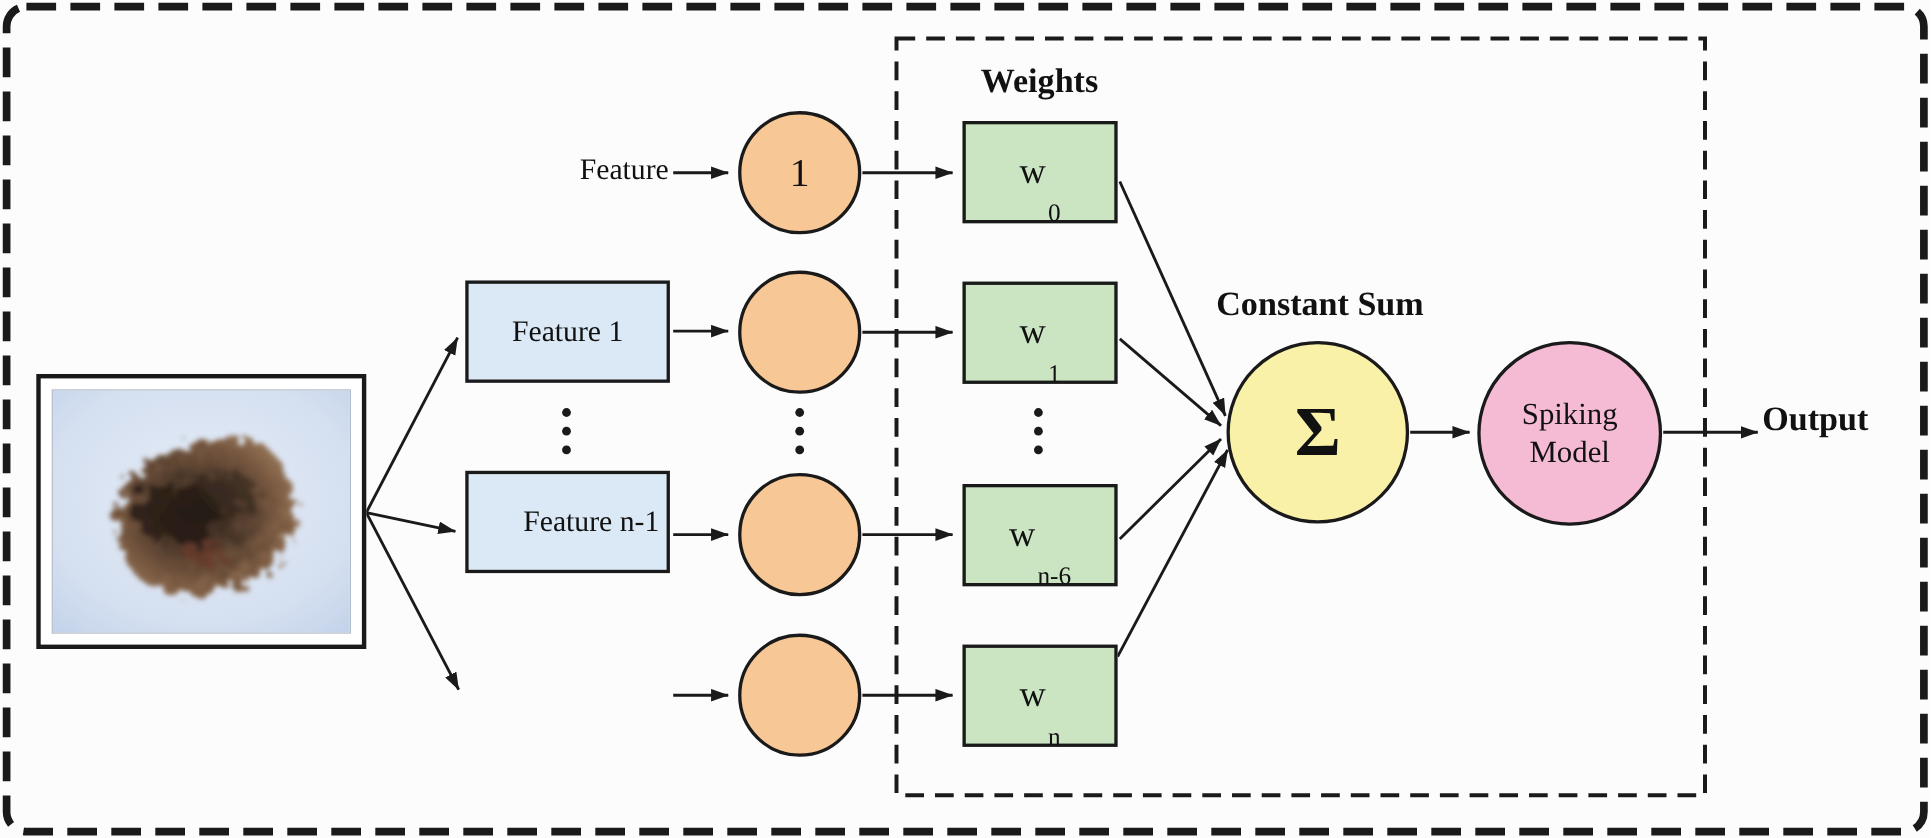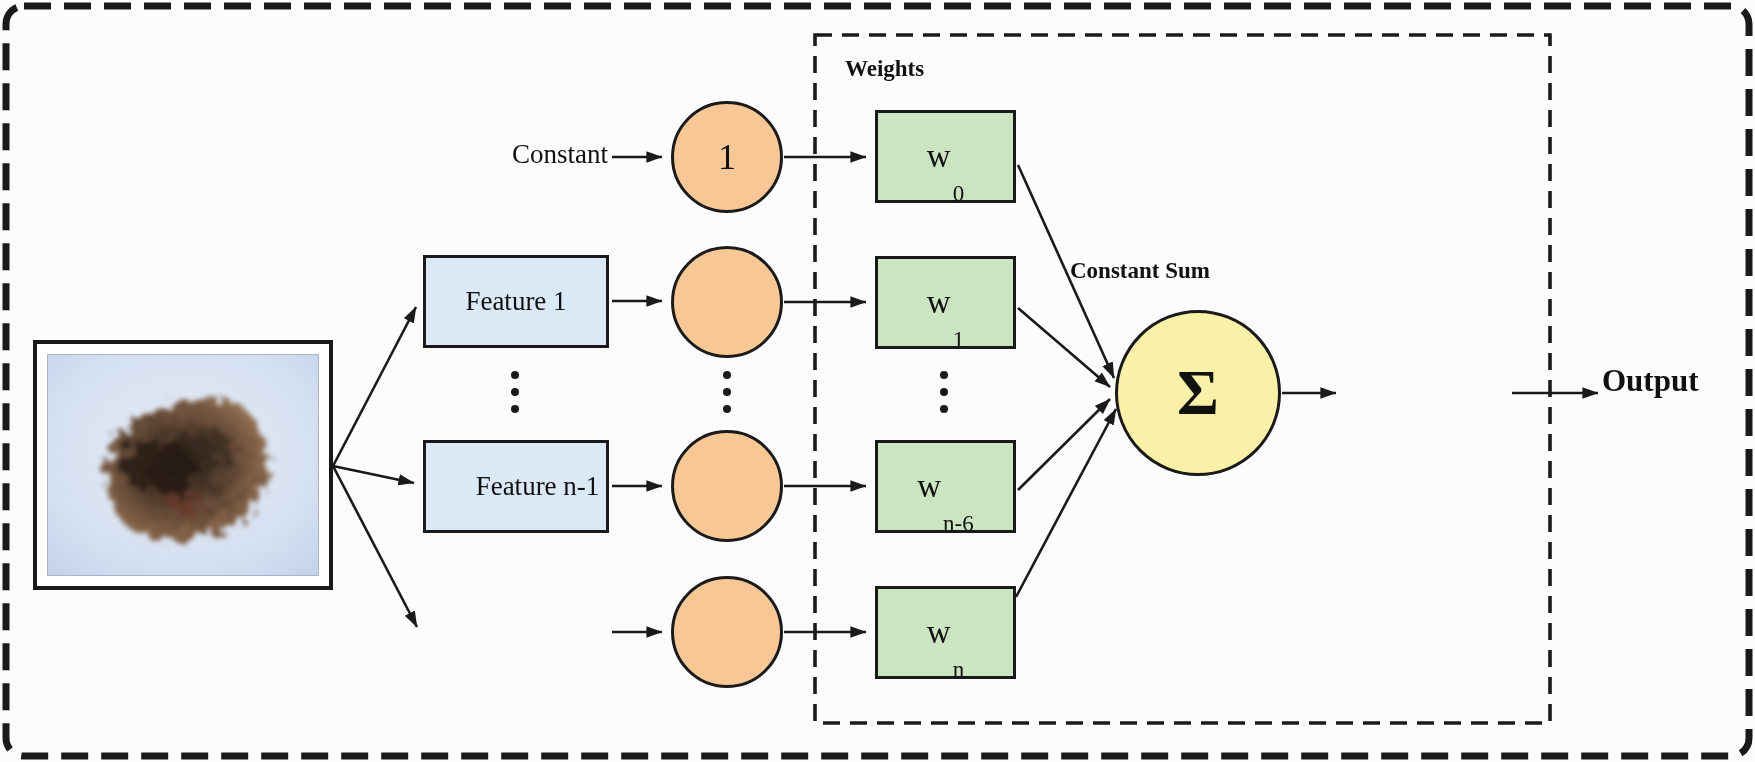--- a/index.html
+++ b/index.html
@@ -16,21 +16,21 @@
   .rectbox{border:3px solid var(--line);font-size:27px;}
   .feature{background:var(--feature-fill);left:423px;width:186px;height:93px;}
   .weightbox{background:var(--weight-fill);left:875px;width:141px;height:93px;font-size:33px;}
   .wsub{font-size:23px;align-self:flex-end;transform:translateY(7px);margin-left:2px;}
   .circle{border:3px solid var(--line);border-radius:50%;background:var(--node-fill);
           left:671px;width:112px;height:112px;font-size:36px;}
   .sumcircle{background:var(--sum-fill);left:1115px;top:310px;width:166px;height:166px;
              border:3px solid var(--line);border-radius:50%;font-size:64px;font-weight:bold;}
   .spikingcircle{background:var(--spiking-fill);left:1343px;top:310px;width:168px;height:168px;
              border:3px solid var(--line);border-radius:50%;font-size:28px;line-height:1.25;}
-  .title{position:absolute;font-weight:bold;font-size:23px;}
+  .title{position:absolute;font-weight:bold;font-size:31px;text-align:center;}
   .plain-label{position:absolute;font-size:27px;}
   .out-label{position:absolute;font-weight:bold;font-size:31px;}
 
   .dots{position:absolute;display:flex;flex-direction:column;align-items:center;gap:9px;width:20px;}
   .dots i{display:block;width:8px;height:8px;border-radius:50%;background:var(--line);}
 
   .photo-frame{position:absolute;left:33px;top:340px;width:300px;height:250px;background:#ffffff;
                border:4px solid var(--line);padding:11px;}
   .photo-frame svg{display:block;width:100%;height:100%;outline:1px solid #aab4c4;}
 </style>
@@ -100,36 +100,36 @@
       <rect width="270" height="220" fill="url(#pbg)"></rect>
       <g filter="url(#fuzz)">
         <path d="M58,118 C52,88 92,56 138,46 C184,36 206,54 216,84 C230,114 216,150 186,168 C150,190 104,192 80,172 C60,156 62,138 58,118 Z" fill="url(#blobg)"></path>
         <ellipse cx="112" cy="112" rx="40" ry="27" fill="#241a14" opacity="0.75"></ellipse>
         <ellipse cx="160" cy="92" rx="26" ry="18" fill="#30241c" opacity="0.55"></ellipse>
         <ellipse cx="138" cy="148" rx="20" ry="10" fill="#7a3a2b" opacity="0.5"></ellipse>
       </g>
     </svg>
   </div>
 
-  <div class="plain-label" style="left:400px;top:139px;width:208px;text-align:right;">Constant</div>
+  <div class="plain-label" style="left:400px;top:139px;width:208px;text-align:right;">Feature</div>
   <div class="title" style="left:845px;top:56px;width:200px;">Weights</div>
   <div class="title" style="left:1070px;top:258px;width:260px;">Constant Sum</div>
   <div class="out-label" style="left:1602px;top:363px;">Output</div>
 
   <div class="node circle" style="top:101px;">
     <span>1</span>
   </div>
   <div class="node circle" style="top:246px;"></div>
   <div class="node circle" style="top:430px;"></div>
   <div class="node circle" style="top:576px;"></div>
 
   <div class="node rectbox feature" style="top:255px;">
     <span>Feature 1</span>
   </div>
-  <div class="node rectbox feature" style="top:440px;padding-left:43px;">
+  <div class="node rectbox feature" style="top:428px;padding-left:43px;">
     <span>Feature n-1</span>
   </div>
 
   <div class="node rectbox weightbox" style="top:110px;">
     <span>w</span>
       <span class="wsub">0</span>
   </div>
   <div class="node rectbox weightbox" style="top:256px;">
     <span>w</span>
       <span class="wsub">1</span>
@@ -139,20 +139,24 @@
       <span class="wsub">n-6</span>
   </div>
   <div class="node rectbox weightbox" style="top:586px;">
     <span>w</span>
       <span class="wsub">n</span>
   </div>
 
   <div class="node sumcircle">
     <span>Σ</span>
   </div>
+  <div class="node spikingcircle">
+    <span><span>Spiking</span><br>
+    <span>Model</span></span>
+  </div>
 
   <div class="dots" style="left:505px;top:371px;" aria-label="⋮">
       <i></i>
       <i></i>
       <i></i>
     </div>
   <div class="dots" style="left:717px;top:371px;" aria-label="⋮">
       <i></i>
       <i></i>
       <i></i>

